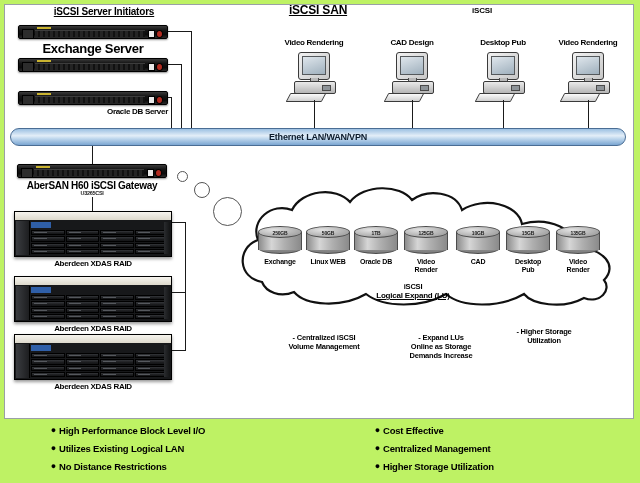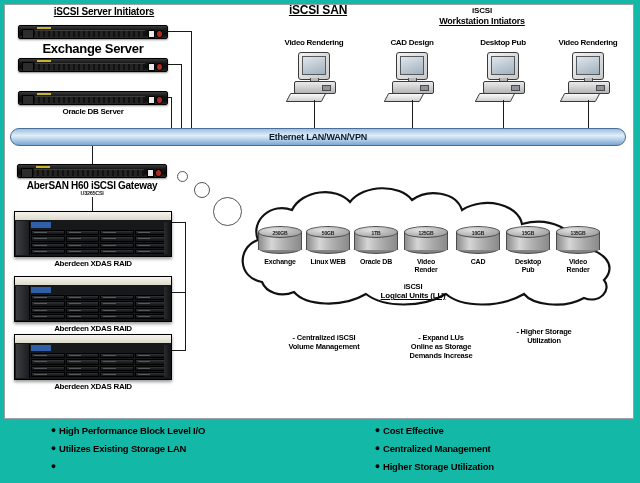--- a/index.html
+++ b/index.html
@@ -5,21 +5,21 @@
   html,body{margin:0;padding:0;}
   body{
     width:640px;height:483px;
     background:#fff;
     font-family:"Liberation Sans", sans-serif;
     overflow:hidden;
   }
   #stage{
     position:relative;
     width:640px;height:483px;
-    background:#14b8a6;
+    background:#bef264;
   }
   
   .frame{
     position:absolute;
     left:4px;top:4px;
     width:630px;height:415px;
     border:1px solid #9aa0a6;
     background:#fff;
     box-sizing:border-box;
   }
@@ -140,41 +140,40 @@
 
 <div id="stage">
 
   <div class="frame"></div>
 
   <div class="ttl und" style="left:28px;top:6px;width:152px;font-size:10px;">iSCSI Server Initiators</div>
 
   <div class="ttl und" style="left:262px;top:3px;width:112px;font-size:12px;">iSCSI SAN</div>
 
   <div class="ttl" style="left:412px;top:6px;width:140px;font-size:8px;">iSCSI</div>
-  <div class="ttl und" style="left:412px;top:16px;width:140px;font-size:9px;">Workstation Intiators</div>
 
   <div class="server" style="left:18px;top:25px;">
     <div class="srv-yellow"></div>
     <div class="srv-led1"></div>
     <div class="srv-led2"></div>
   </div>
   <div class="lbl" style="left:18px;top:41px;width:150px;font-size:13px;">Exchange Server</div>
 
   <div class="server" style="left:18px;top:58px;">
     <div class="srv-yellow"></div>
     <div class="srv-led1"></div>
     <div class="srv-led2"></div>
   </div>
 
   <div class="server" style="left:18px;top:91px;">
     <div class="srv-yellow"></div>
     <div class="srv-led1"></div>
     <div class="srv-led2"></div>
   </div>
-  <div class="lbl" style="left:18px;top:107px;width:150px;font-size:8px;">Oracle DB Server</div>
+  <div class="lbl" style="left:18px;top:107px;width:150px;font-size:8px;text-align:right;">Oracle DB Server</div>
 
   <div class="hline" style="left:168px;top:31px;width:24px;"></div>
   <div class="vline" style="left:191px;top:31px;height:97px;"></div>
 
   <div class="hline" style="left:168px;top:64px;width:14px;"></div>
   <div class="vline" style="left:181px;top:64px;height:64px;"></div>
 
   <div class="hline" style="left:168px;top:97px;width:4px;"></div>
   <div class="vline" style="left:171px;top:97px;height:31px;"></div>
 
@@ -445,21 +444,21 @@
         <div class="cyl-top"></div>
       <div class="cyl-cap">135GB</div>
     </div>
     <div class="lu-name">
       <div>Video</div>
       <div>Render</div>
     </div>
   </div>
 
   <div class="ttl" style="left:358px;top:282px;width:110px;font-size:7.5px;">iSCSI</div>
-  <div class="ttl und" style="left:358px;top:291px;width:110px;font-size:8px;">Logical Units (LU)</div>
+  <div class="ttl und" style="left:358px;top:291px;width:110px;font-size:8px;">Logical Expand (LU)</div>
 
   <div class="note" style="left:262px;top:333px;width:124px;">
     <div>- Centralized iSCSI</div>
     <div>Volume Management</div>
   </div>
 
   <div class="note" style="left:388px;top:333px;width:106px;">
     <div>- Expand LUs</div>
     <div>Online as Storage</div>
     <div>Demands Increase</div>
@@ -471,24 +470,25 @@
   </div>
 
   <div class="bullets">
     <div class="bcol" style="left:48px;">
       <div class="brow">
         <div class="bdot">●</div>
         <div class="btxt">High Performance Block Level I/O</div>
       </div>
       <div class="brow">
         <div class="bdot">●</div>
-        <div class="btxt">Utilizes Existing Storage LAN</div>
+        <div class="btxt">Utilizes Existing Logical LAN</div>
       </div>
       <div class="brow">
         <div class="bdot">●</div>
+        <div class="btxt">No Distance Restrictions</div>
       </div>
     </div>
 
     <div class="bcol" style="left:372px;">
       <div class="brow">
         <div class="bdot">●</div>
         <div class="btxt">Cost Effective</div>
       </div>
       <div class="brow">
         <div class="bdot">●</div>

